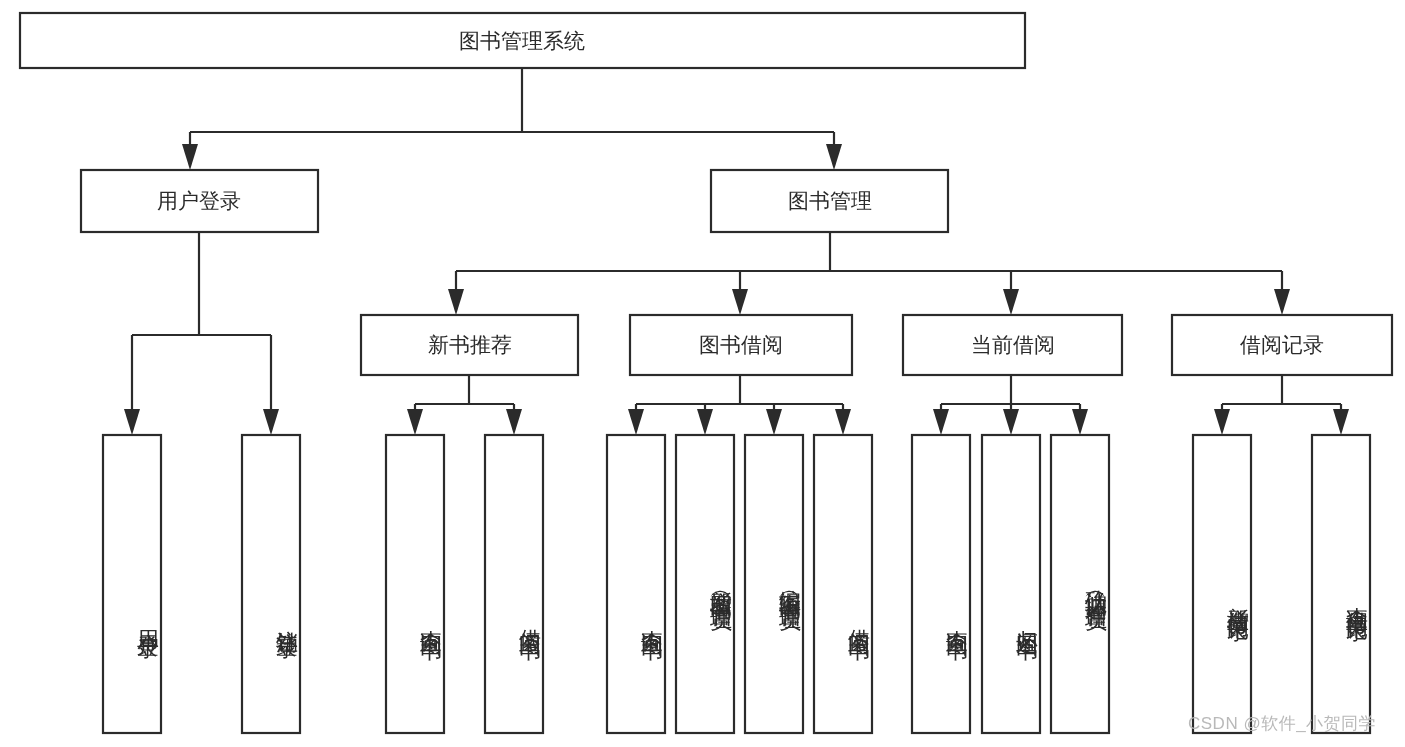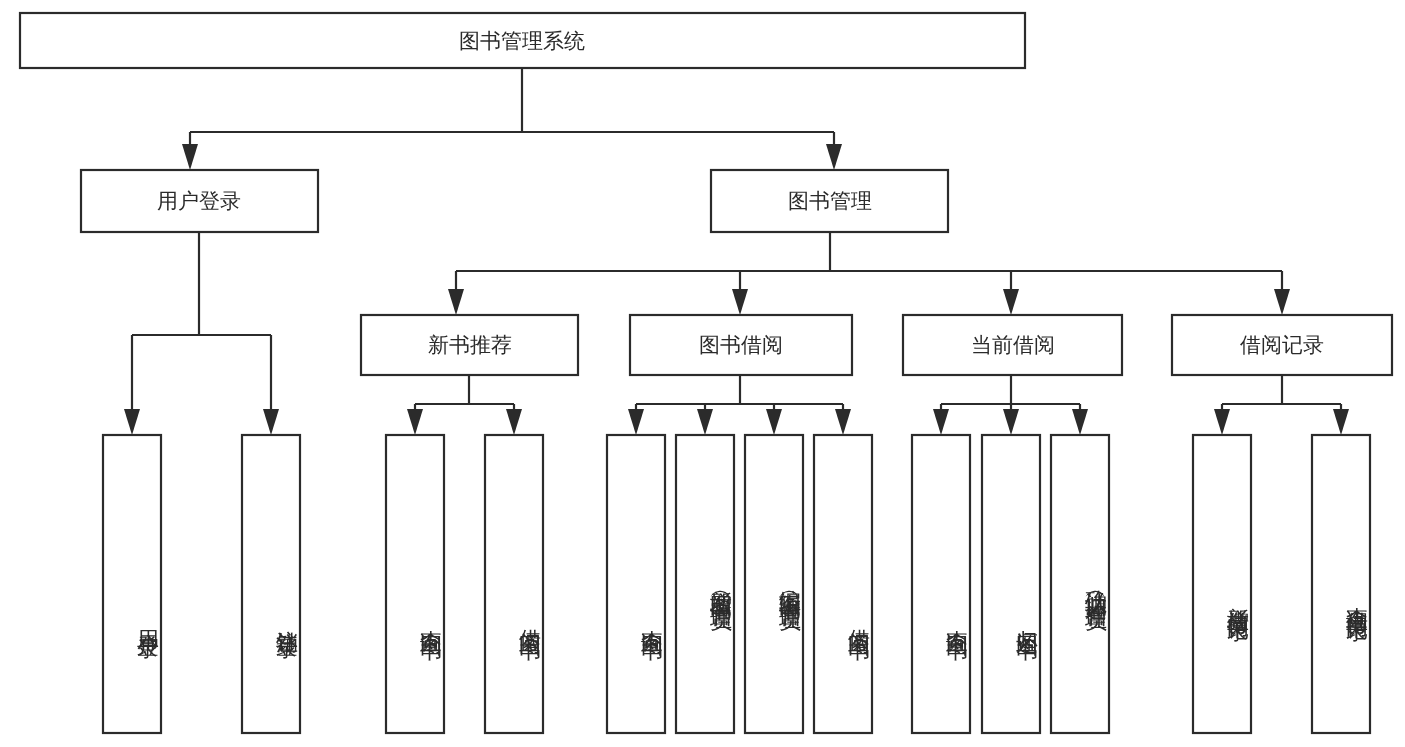--- a/index.html
+++ b/index.html
@@ -211,14 +211,15 @@
   <div class="vlabel" style="left:745px; top:443px; width:58px; height:285px;">编辑图书（管理员）</div>
   <div class="vlabel" style="left:814px; top:510px; width:58px; height:215px;">借阅图书</div>
 
   <div class="vlabel" style="left:912px; top:510px; width:58px; height:215px;">查询图书</div>
   <div class="vlabel" style="left:982px; top:510px; width:58px; height:215px;">归还图书</div>
   <div class="vlabel" style="left:1051px; top:443px; width:58px; height:285px;">确认归还（管理员）</div>
 
   <div class="vlabel" style="left:1193px; top:470px; width:58px; height:255px;">新增借阅记录</div>
   <div class="vlabel" style="left:1312px; top:470px; width:58px; height:255px;">查询借阅记录</div>
 
+  <div class="watermark">CSDN @软件_小贺同学</div>
 
 </div>
 
 </body></html>

